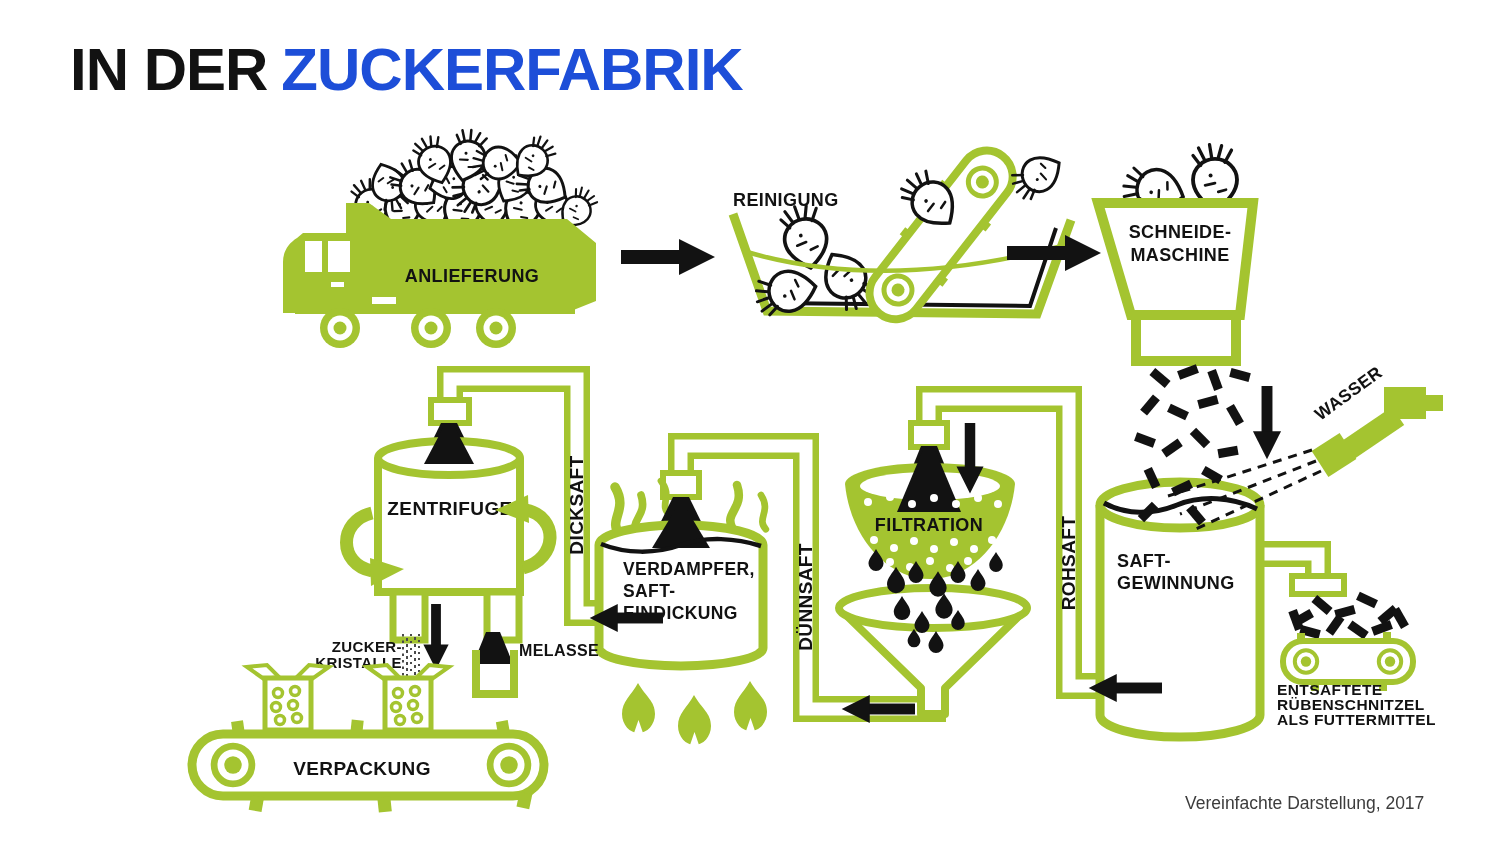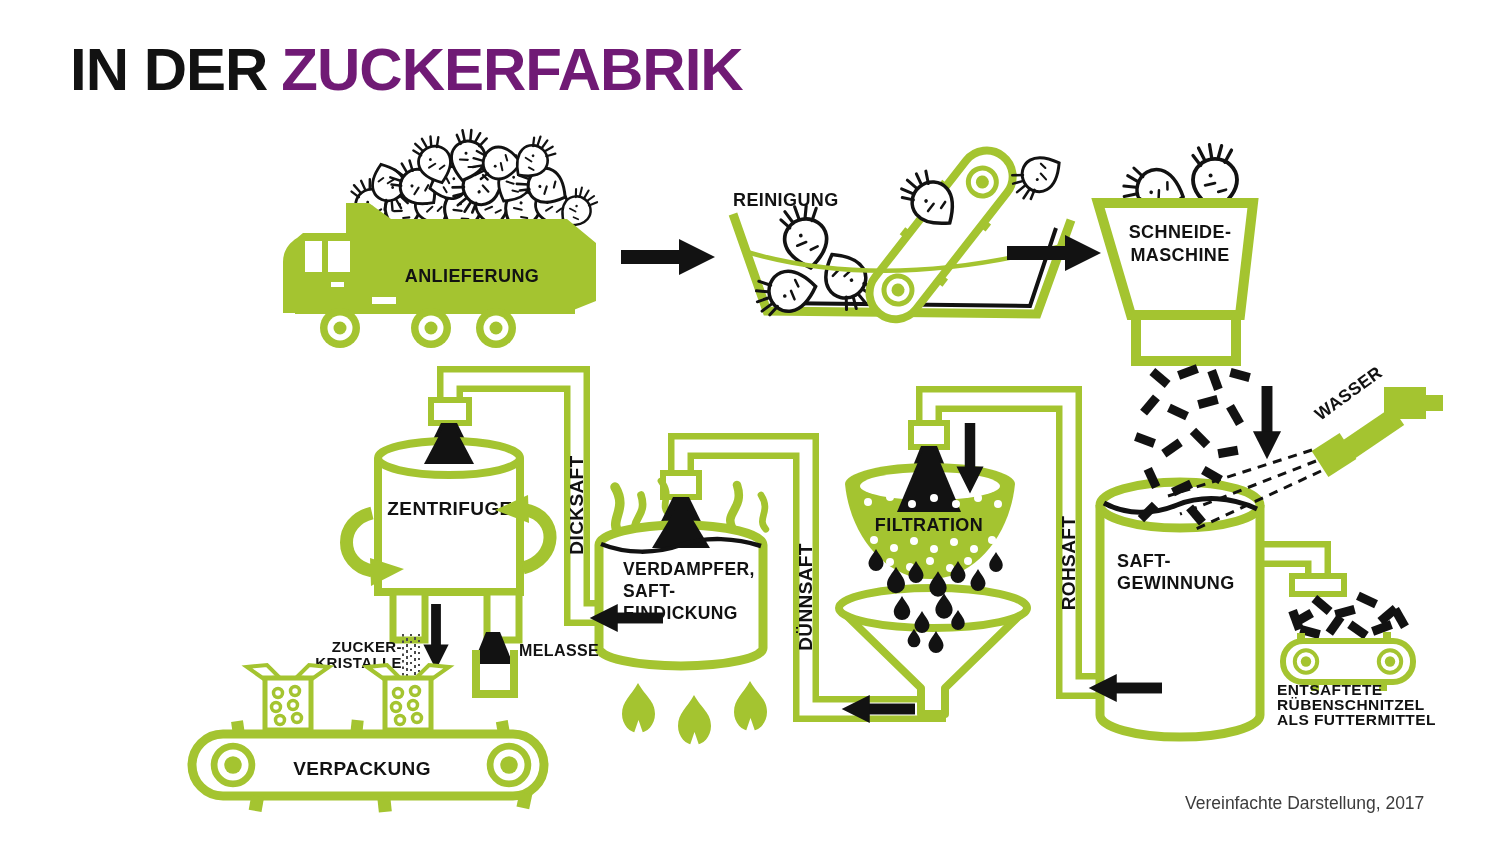--- a/index.html
+++ b/index.html
@@ -1,20 +1,20 @@
 <!DOCTYPE html>
 <html><head>
 <meta charset="utf-8">
 <style>
   html,body{margin:0;padding:0;background:#ffffff;}
   #stage{position:relative;width:1500px;height:844px;background:#fff;overflow:hidden;
          font-family:"Liberation Sans","DejaVu Sans",sans-serif;}
   #title{position:absolute;left:70px;top:40px;font-size:60px;font-weight:700;
          letter-spacing:-1px;color:#121212;white-space:nowrap;line-height:1;}
-  #title .hl{color:#701a75;margin-left:14px;}
+  #title .hl{color:#1d4ed8;margin-left:14px;}
   svg text{font-family:"Liberation Sans","DejaVu Sans",sans-serif;}
   .lbl{font-weight:700;fill:#121212;letter-spacing:.4px;}
   .cap{font-weight:400;fill:#3c3c3c;}
 </style>
 </head>
 <body>
 
 <div id="stage">
 
   <div id="title">

